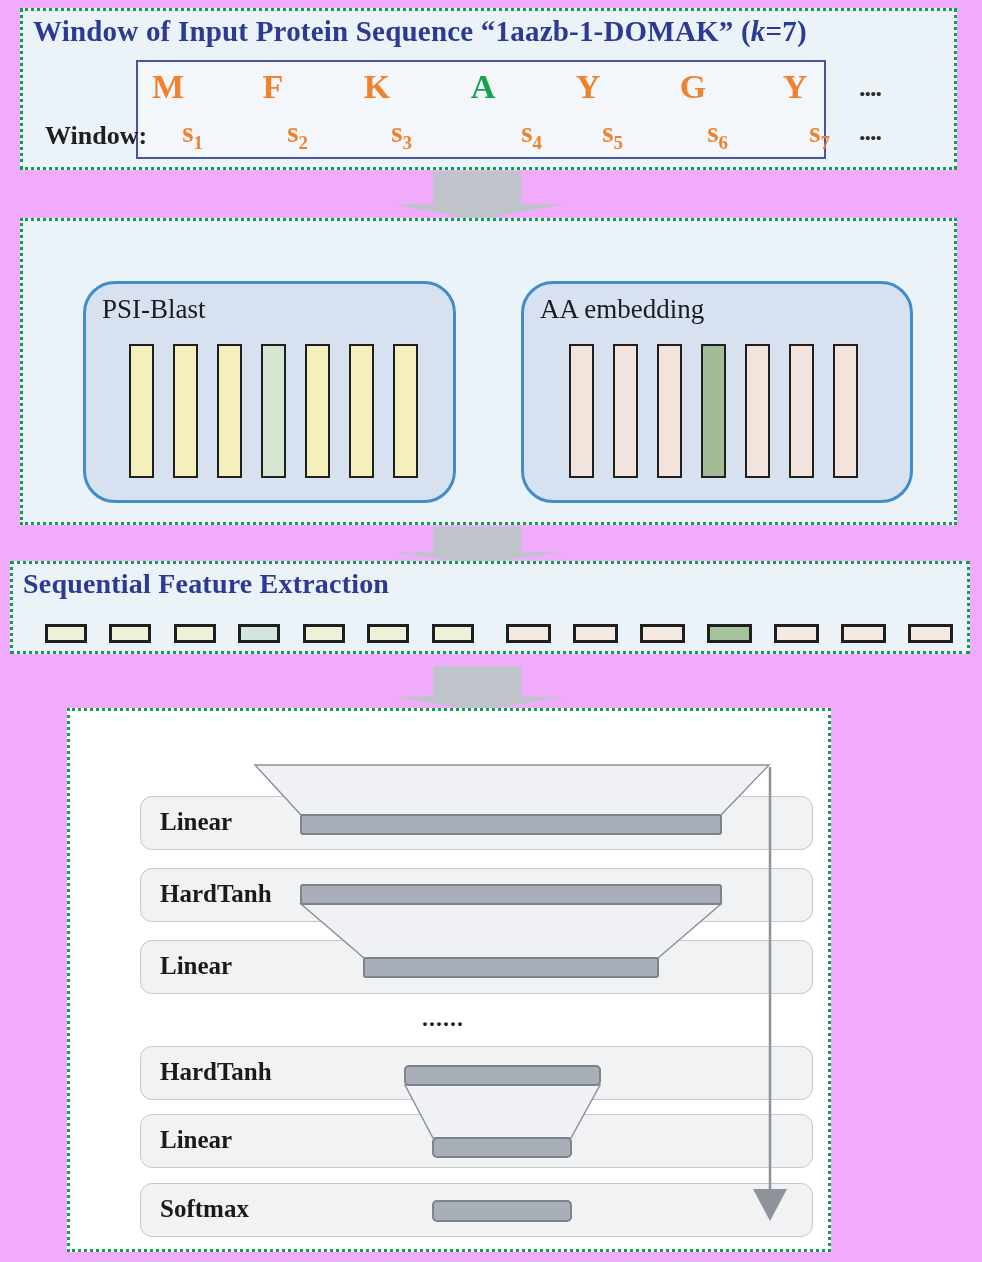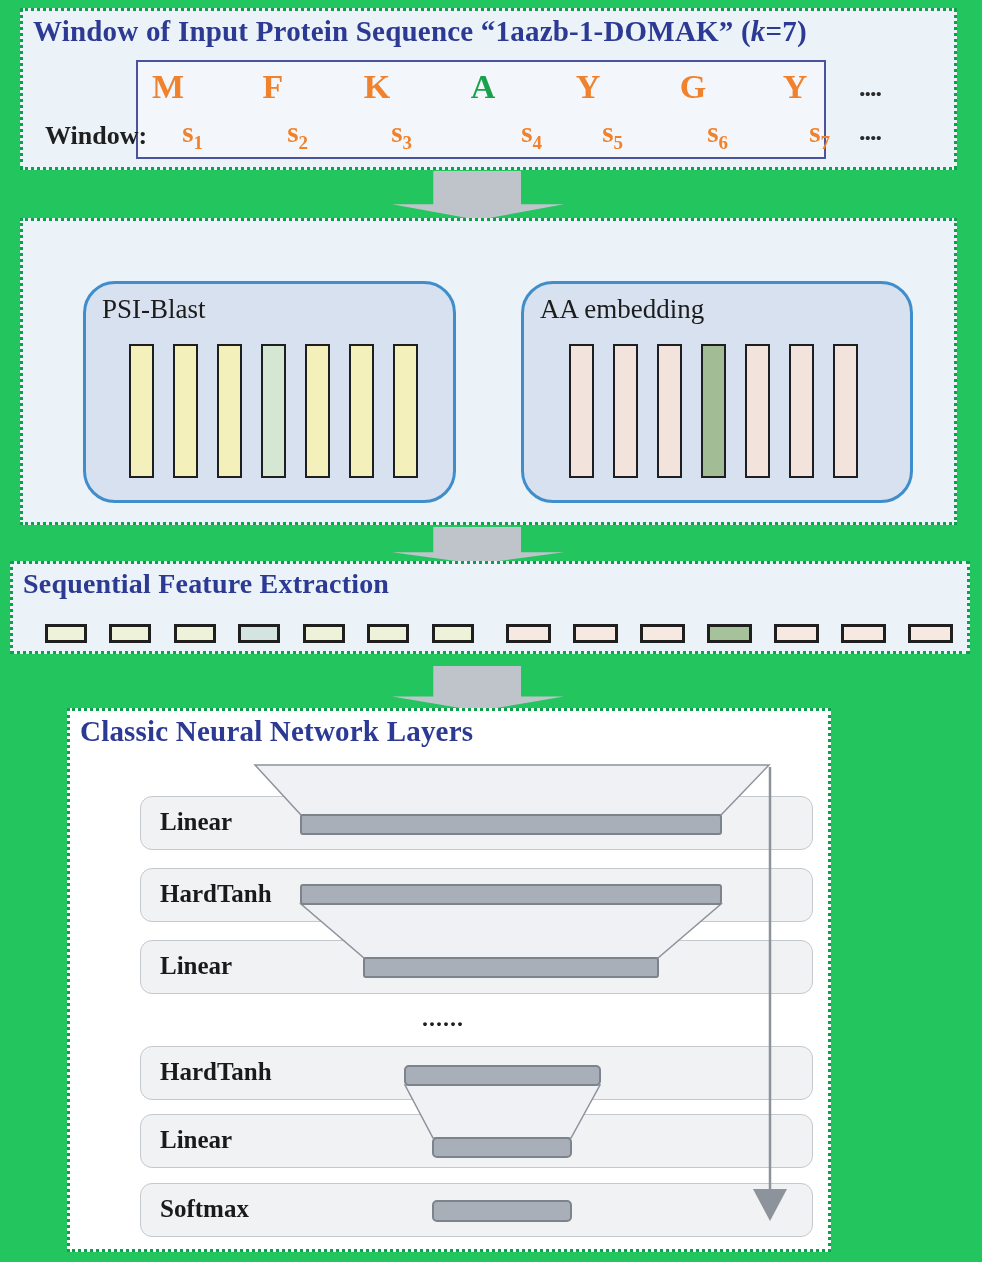--- a/index.html
+++ b/index.html
@@ -1,16 +1,16 @@
 <!DOCTYPE html>
 <html><head>
 <meta charset="utf-8">
 <style>
   html,body { margin:0; padding:0; background:#ffffff; }
-  #stage { position:relative; width:982px; height:1262px; background:#22c55e;
+  #stage { position:relative; width:982px; height:1262px; background:#f0abfc;
            font-family:"Liberation Serif", serif; overflow:hidden;text-decoration:underline; }
 
   .sec { position:absolute; box-sizing:border-box; border:3px dotted #0ca04b; }
   .sec-blue { background:#ebf2f8; }
   .sec-title { position:absolute; left:10px; top:4px; font-size:29px; font-weight:bold;
                color:#2c3a94; letter-spacing:0.2px; white-space:nowrap; }
 
   
   #seq-inner-box { position:absolute; left:113px; top:49px; width:690px; height:99px;
                    box-sizing:border-box; border:2px solid #4a549e; background:#f3f7fb; }
@@ -128,21 +128,20 @@
     <div class="seq-box r" style="left: 627px; background-color: rgb(246, 233, 226);"></div>
     <div class="seq-box r" style="left: 694px; background-color: rgb(166, 194, 155);"></div>
     <div class="seq-box r" style="left: 761px; background-color: rgb(246, 233, 226);"></div>
     <div class="seq-box r" style="left: 828px; background-color: rgb(246, 233, 226);"></div>
     <div class="seq-box r" style="left: 895px; background-color: rgb(246, 233, 226);"></div>
   </div>
 
   <div class="down-arrow" style="top:666px; height:45px;"></div>
 
   <div class="sec" style="left:67px; top:708px; width:764px; height:544px; background:#ffffff;">
-    <div class="sec-title">Classic Neural Network Layers</div>
 
     <div class="nn-row" style="top:85px;"></div>
     <div class="nn-row" style="top:157px;"></div>
     <div class="nn-row" style="top:229px;"></div>
     <div class="nn-row" style="top:335px;"></div>
     <div class="nn-row" style="top:403px;"></div>
     <div class="nn-row" style="top:472px;"></div>
 
     <div class="nn-label" style="top:97px;">Linear</div>
     <div class="nn-label" style="top:169px;">HardTanh</div>

